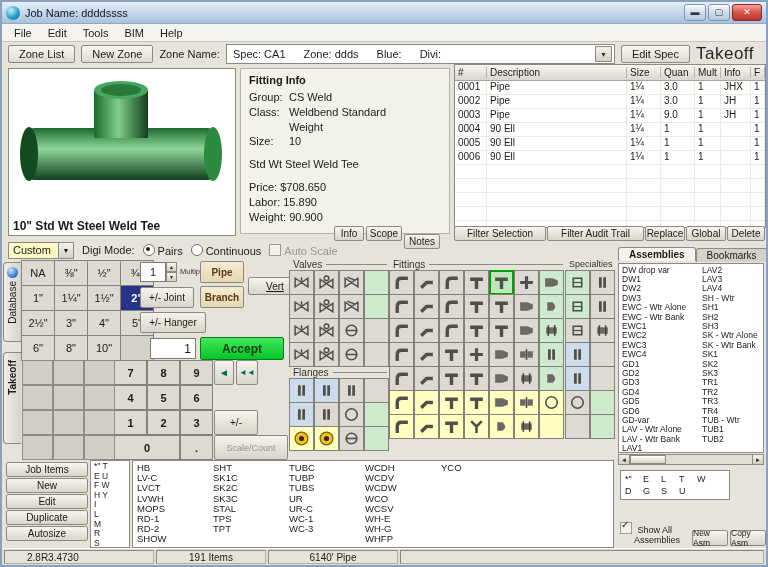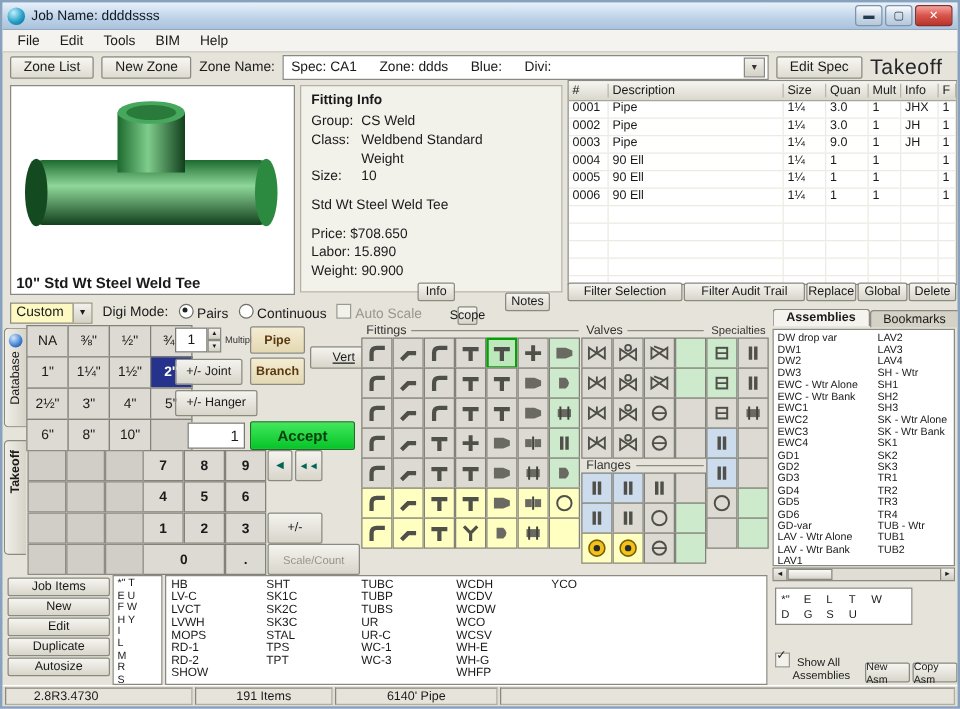--- a/index.html
+++ b/index.html
@@ -298,21 +298,21 @@
           <div class="g-cell col2"></div>
           <div class="g-cell col3"></div>
           <div class="g-cell col4"></div>
           <div class="g-cell col5"></div>
           <div class="g-cell col6"></div>
         </div>
       </div>
   </div>
 
   <div class="mini-btn" style="left:332px;top:224px;width:30px;">Info</div>
-  <div class="mini-btn" style="left:364px;top:224px;width:16px;margin-top:19px;">Scope</div>
+  <div class="mini-btn" style="left:364px;top:224px;width:36px;">Scope</div>
   <div class="mini-btn" style="left:402px;top:232px;width:36px;">Notes</div>
   <div class="mini-btn" style="left:452px;top:224px;width:92px;">Filter Selection</div>
   <div class="mini-btn" style="left:545px;top:224px;width:97px;">Filter Audit Trail</div>
   <div class="mini-btn" style="left:643px;top:224px;width:40px;">Replace</div>
   <div class="mini-btn" style="left:684px;top:224px;width:40px;">Global</div>
   <div class="mini-btn" style="left:725px;top:224px;width:38px;">Delete</div>
 
   <div id="digi-row">
     <div id="preset-select">
       <span>Custom</span>
@@ -392,20 +392,161 @@
       <div class="blank-cell" style="left: 62px; top: 125px;"></div>
       <div class="blank-cell" style="left: 0px; top: 150px;"></div>
       <div class="blank-cell" style="left: 31px; top: 150px;"></div>
       <div class="blank-cell" style="left: 62px; top: 150px;"></div>
       <div class="blank-cell" style="left: 0px; top: 175px;"></div>
       <div class="blank-cell" style="left: 31px; top: 175px;"></div>
       <div class="blank-cell" style="left: 62px; top: 175px;"></div>
     </div>
 
   <div id="mid-zone">
+    <div class="zone-col" style="width:100px;">
+      <div class="sec-head">
+          <span>Valves</span>
+          <span class="line"></span>
+        </div>
+      <div id="valve-grid" class="fgrid" style="grid-template-columns:repeat(4,25px);">
+          <div class="fcell bg-g">
+            <svg viewBox="0 0 16 16">
+              <path d="M2 4l6 4-6 4zM14 4L8 8l6 4z" fill="none" stroke="#50504a" stroke-width="1.4"></path>
+              <path d="M8 8V3" stroke="#50504a" stroke-width="1.4"></path>
+            </svg>
+          </div>
+          <div class="fcell bg-g">
+            <svg viewBox="0 0 16 16">
+              <path d="M2 5l6 4-6 4zM14 5L8 9l6 4z" fill="none" stroke="#50504a" stroke-width="1.4"></path>
+              <circle cx="8" cy="4" r="2.2" fill="none" stroke="#50504a" stroke-width="1.4"></circle>
+            </svg>
+          </div>
+          <div class="fcell bg-g">
+            <svg viewBox="0 0 16 16">
+              <path d="M2 4l6 4-6 4zM14 4L8 8l6 4z" fill="none" stroke="#50504a" stroke-width="1.4"></path>
+              <path d="M4 3l8 3" stroke="#50504a" stroke-width="1.4"></path>
+            </svg>
+          </div>
+          <div class="fcell bg-gr"></div>
+          <div class="fcell bg-g">
+            <svg viewBox="0 0 16 16">
+              <path d="M2 4l6 4-6 4zM14 4L8 8l6 4z" fill="none" stroke="#50504a" stroke-width="1.4"></path>
+              <path d="M8 8V3" stroke="#50504a" stroke-width="1.4"></path>
+            </svg>
+          </div>
+          <div class="fcell bg-g">
+            <svg viewBox="0 0 16 16">
+              <path d="M2 5l6 4-6 4zM14 5L8 9l6 4z" fill="none" stroke="#50504a" stroke-width="1.4"></path>
+              <circle cx="8" cy="4" r="2.2" fill="none" stroke="#50504a" stroke-width="1.4"></circle>
+            </svg>
+          </div>
+          <div class="fcell bg-g">
+            <svg viewBox="0 0 16 16">
+              <path d="M2 4l6 4-6 4zM14 4L8 8l6 4z" fill="none" stroke="#50504a" stroke-width="1.4"></path>
+              <path d="M4 3l8 3" stroke="#50504a" stroke-width="1.4"></path>
+            </svg>
+          </div>
+          <div class="fcell bg-gr"></div>
+          <div class="fcell bg-g">
+            <svg viewBox="0 0 16 16">
+              <path d="M2 4l6 4-6 4zM14 4L8 8l6 4z" fill="none" stroke="#50504a" stroke-width="1.4"></path>
+              <path d="M8 8V3" stroke="#50504a" stroke-width="1.4"></path>
+            </svg>
+          </div>
+          <div class="fcell bg-g">
+            <svg viewBox="0 0 16 16">
+              <path d="M2 5l6 4-6 4zM14 5L8 9l6 4z" fill="none" stroke="#50504a" stroke-width="1.4"></path>
+              <circle cx="8" cy="4" r="2.2" fill="none" stroke="#50504a" stroke-width="1.4"></circle>
+            </svg>
+          </div>
+          <div class="fcell bg-g">
+            <svg viewBox="0 0 16 16">
+              <circle cx="8" cy="8" r="5" fill="none" stroke="#50504a" stroke-width="1.5"></circle>
+              <path d="M3 8h10" stroke="#50504a" stroke-width="1.5"></path>
+            </svg>
+          </div>
+          <div class="fcell bg-g"></div>
+          <div class="fcell bg-g">
+            <svg viewBox="0 0 16 16">
+              <path d="M2 4l6 4-6 4zM14 4L8 8l6 4z" fill="none" stroke="#50504a" stroke-width="1.4"></path>
+              <path d="M8 8V3" stroke="#50504a" stroke-width="1.4"></path>
+            </svg>
+          </div>
+          <div class="fcell bg-g">
+            <svg viewBox="0 0 16 16">
+              <path d="M2 5l6 4-6 4zM14 5L8 9l6 4z" fill="none" stroke="#50504a" stroke-width="1.4"></path>
+              <circle cx="8" cy="4" r="2.2" fill="none" stroke="#50504a" stroke-width="1.4"></circle>
+            </svg>
+          </div>
+          <div class="fcell bg-g">
+            <svg viewBox="0 0 16 16">
+              <circle cx="8" cy="8" r="5" fill="none" stroke="#50504a" stroke-width="1.5"></circle>
+              <path d="M3 8h10" stroke="#50504a" stroke-width="1.5"></path>
+            </svg>
+          </div>
+          <div class="fcell bg-g"></div>
+        </div>
+      <div class="sec-head">
+          <span>Flanges</span>
+          <span class="line"></span>
+        </div>
+      <div id="flange-grid" class="fgrid" style="grid-template-columns:repeat(4,25px);">
+          <div class="fcell bg-b">
+            <svg viewBox="0 0 16 16">
+              <path d="M6 3v10M10 3v10" stroke="#50504a" stroke-width="2.6"></path>
+            </svg>
+          </div>
+          <div class="fcell bg-b">
+            <svg viewBox="0 0 16 16">
+              <path d="M6 3v10M10 3v10" stroke="#50504a" stroke-width="2.6"></path>
+            </svg>
+          </div>
+          <div class="fcell bg-g">
+            <svg viewBox="0 0 16 16">
+              <path d="M6 3v10M10 3v10" stroke="#50504a" stroke-width="2.6"></path>
+            </svg>
+          </div>
+          <div class="fcell bg-g"></div>
+          <div class="fcell bg-b">
+            <svg viewBox="0 0 16 16">
+              <path d="M6 3v10M10 3v10" stroke="#50504a" stroke-width="2.6"></path>
+            </svg>
+          </div>
+          <div class="fcell bg-g">
+            <svg viewBox="0 0 16 16">
+              <path d="M6 3v10M10 3v10" stroke="#50504a" stroke-width="2.6"></path>
+            </svg>
+          </div>
+          <div class="fcell bg-g">
+            <svg viewBox="0 0 16 16">
+              <circle cx="8" cy="8" r="5.4" fill="none" stroke="#50504a" stroke-width="1.5"></circle>
+            </svg>
+          </div>
+          <div class="fcell bg-gr"></div>
+          <div class="fcell bg-y">
+            <svg viewBox="0 0 16 16">
+              <circle cx="8" cy="8" r="6" fill="#f2c21a" stroke="#7a5f00" stroke-width="1.2"></circle>
+              <circle cx="8" cy="8" r="2.4" fill="#2a2a2a"></circle>
+            </svg>
+          </div>
+          <div class="fcell bg-y">
+            <svg viewBox="0 0 16 16">
+              <circle cx="8" cy="8" r="6" fill="#f2c21a" stroke="#7a5f00" stroke-width="1.2"></circle>
+              <circle cx="8" cy="8" r="2.4" fill="#2a2a2a"></circle>
+            </svg>
+          </div>
+          <div class="fcell bg-g">
+            <svg viewBox="0 0 16 16">
+              <circle cx="8" cy="8" r="5" fill="none" stroke="#50504a" stroke-width="1.5"></circle>
+              <path d="M3 8h10" stroke="#50504a" stroke-width="1.5"></path>
+            </svg>
+          </div>
+          <div class="fcell bg-gr"></div>
+        </div>
+    </div>
     <div class="zone-col" style="width:176px;">
       <div class="sec-head">
           <span>Fittings</span>
           <span class="line"></span>
         </div>
       <div id="fit-grid" class="fgrid" style="grid-template-columns:repeat(7,25px);">
           <div class="fcell bg-g">
             <svg viewBox="0 0 16 16">
               <path d="M4 14V8Q4 4 8 4h6" fill="none" stroke="#50504a" stroke-width="3.2"></path>
             </svg>
@@ -646,161 +787,20 @@
               <path d="M4 4h5q5 4 0 8H4z" fill="#6a6a62"></path>
             </svg>
           </div>
           <div class="fcell bg-y">
             <svg viewBox="0 0 16 16">
               <rect x="3" y="5" width="10" height="6" fill="#6a6a62"></rect>
               <path d="M5 3v10M11 3v10" stroke="#44443e" stroke-width="1.5"></path>
             </svg>
           </div>
           <div class="fcell bg-y"></div>
-        </div>
-    </div>
-    <div class="zone-col" style="width:100px;">
-      <div class="sec-head">
-          <span>Valves</span>
-          <span class="line"></span>
-        </div>
-      <div id="valve-grid" class="fgrid" style="grid-template-columns:repeat(4,25px);">
-          <div class="fcell bg-g">
-            <svg viewBox="0 0 16 16">
-              <path d="M2 4l6 4-6 4zM14 4L8 8l6 4z" fill="none" stroke="#50504a" stroke-width="1.4"></path>
-              <path d="M8 8V3" stroke="#50504a" stroke-width="1.4"></path>
-            </svg>
-          </div>
-          <div class="fcell bg-g">
-            <svg viewBox="0 0 16 16">
-              <path d="M2 5l6 4-6 4zM14 5L8 9l6 4z" fill="none" stroke="#50504a" stroke-width="1.4"></path>
-              <circle cx="8" cy="4" r="2.2" fill="none" stroke="#50504a" stroke-width="1.4"></circle>
-            </svg>
-          </div>
-          <div class="fcell bg-g">
-            <svg viewBox="0 0 16 16">
-              <path d="M2 4l6 4-6 4zM14 4L8 8l6 4z" fill="none" stroke="#50504a" stroke-width="1.4"></path>
-              <path d="M4 3l8 3" stroke="#50504a" stroke-width="1.4"></path>
-            </svg>
-          </div>
-          <div class="fcell bg-gr"></div>
-          <div class="fcell bg-g">
-            <svg viewBox="0 0 16 16">
-              <path d="M2 4l6 4-6 4zM14 4L8 8l6 4z" fill="none" stroke="#50504a" stroke-width="1.4"></path>
-              <path d="M8 8V3" stroke="#50504a" stroke-width="1.4"></path>
-            </svg>
-          </div>
-          <div class="fcell bg-g">
-            <svg viewBox="0 0 16 16">
-              <path d="M2 5l6 4-6 4zM14 5L8 9l6 4z" fill="none" stroke="#50504a" stroke-width="1.4"></path>
-              <circle cx="8" cy="4" r="2.2" fill="none" stroke="#50504a" stroke-width="1.4"></circle>
-            </svg>
-          </div>
-          <div class="fcell bg-g">
-            <svg viewBox="0 0 16 16">
-              <path d="M2 4l6 4-6 4zM14 4L8 8l6 4z" fill="none" stroke="#50504a" stroke-width="1.4"></path>
-              <path d="M4 3l8 3" stroke="#50504a" stroke-width="1.4"></path>
-            </svg>
-          </div>
-          <div class="fcell bg-gr"></div>
-          <div class="fcell bg-g">
-            <svg viewBox="0 0 16 16">
-              <path d="M2 4l6 4-6 4zM14 4L8 8l6 4z" fill="none" stroke="#50504a" stroke-width="1.4"></path>
-              <path d="M8 8V3" stroke="#50504a" stroke-width="1.4"></path>
-            </svg>
-          </div>
-          <div class="fcell bg-g">
-            <svg viewBox="0 0 16 16">
-              <path d="M2 5l6 4-6 4zM14 5L8 9l6 4z" fill="none" stroke="#50504a" stroke-width="1.4"></path>
-              <circle cx="8" cy="4" r="2.2" fill="none" stroke="#50504a" stroke-width="1.4"></circle>
-            </svg>
-          </div>
-          <div class="fcell bg-g">
-            <svg viewBox="0 0 16 16">
-              <circle cx="8" cy="8" r="5" fill="none" stroke="#50504a" stroke-width="1.5"></circle>
-              <path d="M3 8h10" stroke="#50504a" stroke-width="1.5"></path>
-            </svg>
-          </div>
-          <div class="fcell bg-g"></div>
-          <div class="fcell bg-g">
-            <svg viewBox="0 0 16 16">
-              <path d="M2 4l6 4-6 4zM14 4L8 8l6 4z" fill="none" stroke="#50504a" stroke-width="1.4"></path>
-              <path d="M8 8V3" stroke="#50504a" stroke-width="1.4"></path>
-            </svg>
-          </div>
-          <div class="fcell bg-g">
-            <svg viewBox="0 0 16 16">
-              <path d="M2 5l6 4-6 4zM14 5L8 9l6 4z" fill="none" stroke="#50504a" stroke-width="1.4"></path>
-              <circle cx="8" cy="4" r="2.2" fill="none" stroke="#50504a" stroke-width="1.4"></circle>
-            </svg>
-          </div>
-          <div class="fcell bg-g">
-            <svg viewBox="0 0 16 16">
-              <circle cx="8" cy="8" r="5" fill="none" stroke="#50504a" stroke-width="1.5"></circle>
-              <path d="M3 8h10" stroke="#50504a" stroke-width="1.5"></path>
-            </svg>
-          </div>
-          <div class="fcell bg-g"></div>
-        </div>
-      <div class="sec-head">
-          <span>Flanges</span>
-          <span class="line"></span>
-        </div>
-      <div id="flange-grid" class="fgrid" style="grid-template-columns:repeat(4,25px);">
-          <div class="fcell bg-b">
-            <svg viewBox="0 0 16 16">
-              <path d="M6 3v10M10 3v10" stroke="#50504a" stroke-width="2.6"></path>
-            </svg>
-          </div>
-          <div class="fcell bg-b">
-            <svg viewBox="0 0 16 16">
-              <path d="M6 3v10M10 3v10" stroke="#50504a" stroke-width="2.6"></path>
-            </svg>
-          </div>
-          <div class="fcell bg-g">
-            <svg viewBox="0 0 16 16">
-              <path d="M6 3v10M10 3v10" stroke="#50504a" stroke-width="2.6"></path>
-            </svg>
-          </div>
-          <div class="fcell bg-g"></div>
-          <div class="fcell bg-b">
-            <svg viewBox="0 0 16 16">
-              <path d="M6 3v10M10 3v10" stroke="#50504a" stroke-width="2.6"></path>
-            </svg>
-          </div>
-          <div class="fcell bg-g">
-            <svg viewBox="0 0 16 16">
-              <path d="M6 3v10M10 3v10" stroke="#50504a" stroke-width="2.6"></path>
-            </svg>
-          </div>
-          <div class="fcell bg-g">
-            <svg viewBox="0 0 16 16">
-              <circle cx="8" cy="8" r="5.4" fill="none" stroke="#50504a" stroke-width="1.5"></circle>
-            </svg>
-          </div>
-          <div class="fcell bg-gr"></div>
-          <div class="fcell bg-y">
-            <svg viewBox="0 0 16 16">
-              <circle cx="8" cy="8" r="6" fill="#f2c21a" stroke="#7a5f00" stroke-width="1.2"></circle>
-              <circle cx="8" cy="8" r="2.4" fill="#2a2a2a"></circle>
-            </svg>
-          </div>
-          <div class="fcell bg-y">
-            <svg viewBox="0 0 16 16">
-              <circle cx="8" cy="8" r="6" fill="#f2c21a" stroke="#7a5f00" stroke-width="1.2"></circle>
-              <circle cx="8" cy="8" r="2.4" fill="#2a2a2a"></circle>
-            </svg>
-          </div>
-          <div class="fcell bg-g">
-            <svg viewBox="0 0 16 16">
-              <circle cx="8" cy="8" r="5" fill="none" stroke="#50504a" stroke-width="1.5"></circle>
-              <path d="M3 8h10" stroke="#50504a" stroke-width="1.5"></path>
-            </svg>
-          </div>
-          <div class="fcell bg-gr"></div>
         </div>
     </div>
     <div class="zone-col" style="width:50px;">
       <div class="sec-head">
           <span style="font-size:9px;">Specialties</span>
           <span class="line"></span>
         </div>
       <div id="spec-grid" class="fgrid" style="grid-template-columns:repeat(2,25px);">
           <div class="fcell bg-gr">
             <svg viewBox="0 0 16 16">

